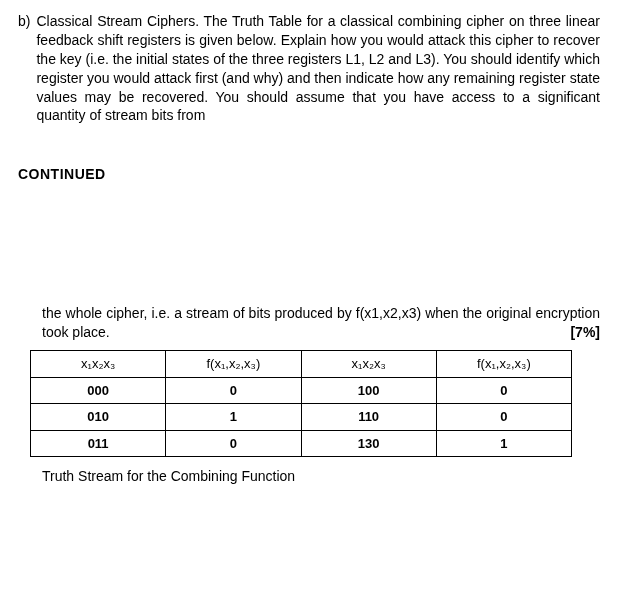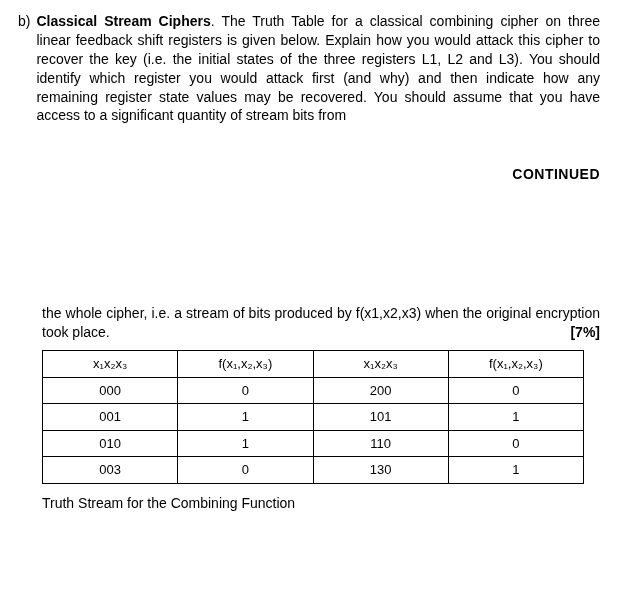--- a/index.html
+++ b/index.html
@@ -21,51 +21,50 @@
       gap: 6px;
     }
     .q-label {
       flex-shrink: 0;
     }
     .q-body {
       flex: 1;
       text-align: justify;
     }
     .title-bold {
-      font-weight: bold;
+      font-weight: normal;
     }
     .continued {
-      text-align: right;
       font-weight: bold;
       margin-top: 40px;
       margin-bottom: 120px;
       letter-spacing: 0.5px;
     }
     .para2 {
       text-align: justify;
       margin-left: 24px;
       margin-bottom: 8px;
     }
     .marks {
       float: right;
       font-weight: bold;
     }
     .truth-table {
       border-collapse: collapse;
-      margin-left: 24px;
+      margin-left: 12px;
       margin-bottom: 10px;
       width: 542px;
       table-layout: fixed;
     }
     .truth-table th, .truth-table td {
       border: 1px solid #000;
       padding: 4px 10px;
       text-align: center;
       font-size: 13px;
-      font-weight: normal;
+      font-weight: bold;
     }
     .truth-table th {
       font-weight: normal;
     }
     .caption {
       margin-left: 24px;
       margin-top: 6px;
     }
   </style>
 </head>
@@ -89,37 +88,31 @@
   <tbody>
       <tr>
     <th>x₁x₂x₃</th>
     <th>f(x₁,x₂,x₃)</th>
     <th>x₁x₂x₃</th>
     <th>f(x₁,x₂,x₃)</th>
   </tr>
   <tr>
     <td>000</td>
     <td>0</td>
-    <td>200</td>
+    <td>100</td>
     <td>0</td>
-  </tr>
-  <tr>
-    <td>001</td>
-    <td>1</td>
-    <td>101</td>
-    <td>1</td>
   </tr>
   <tr>
     <td>010</td>
     <td>1</td>
     <td>110</td>
     <td>0</td>
   </tr>
   <tr>
-    <td>003</td>
+    <td>011</td>
     <td>0</td>
     <td>130</td>
     <td>1</td>
   </tr>
 </tbody>
   </table>
 
 <div class="caption">Truth Stream for the Combining Function</div>
 
 </body></html>

